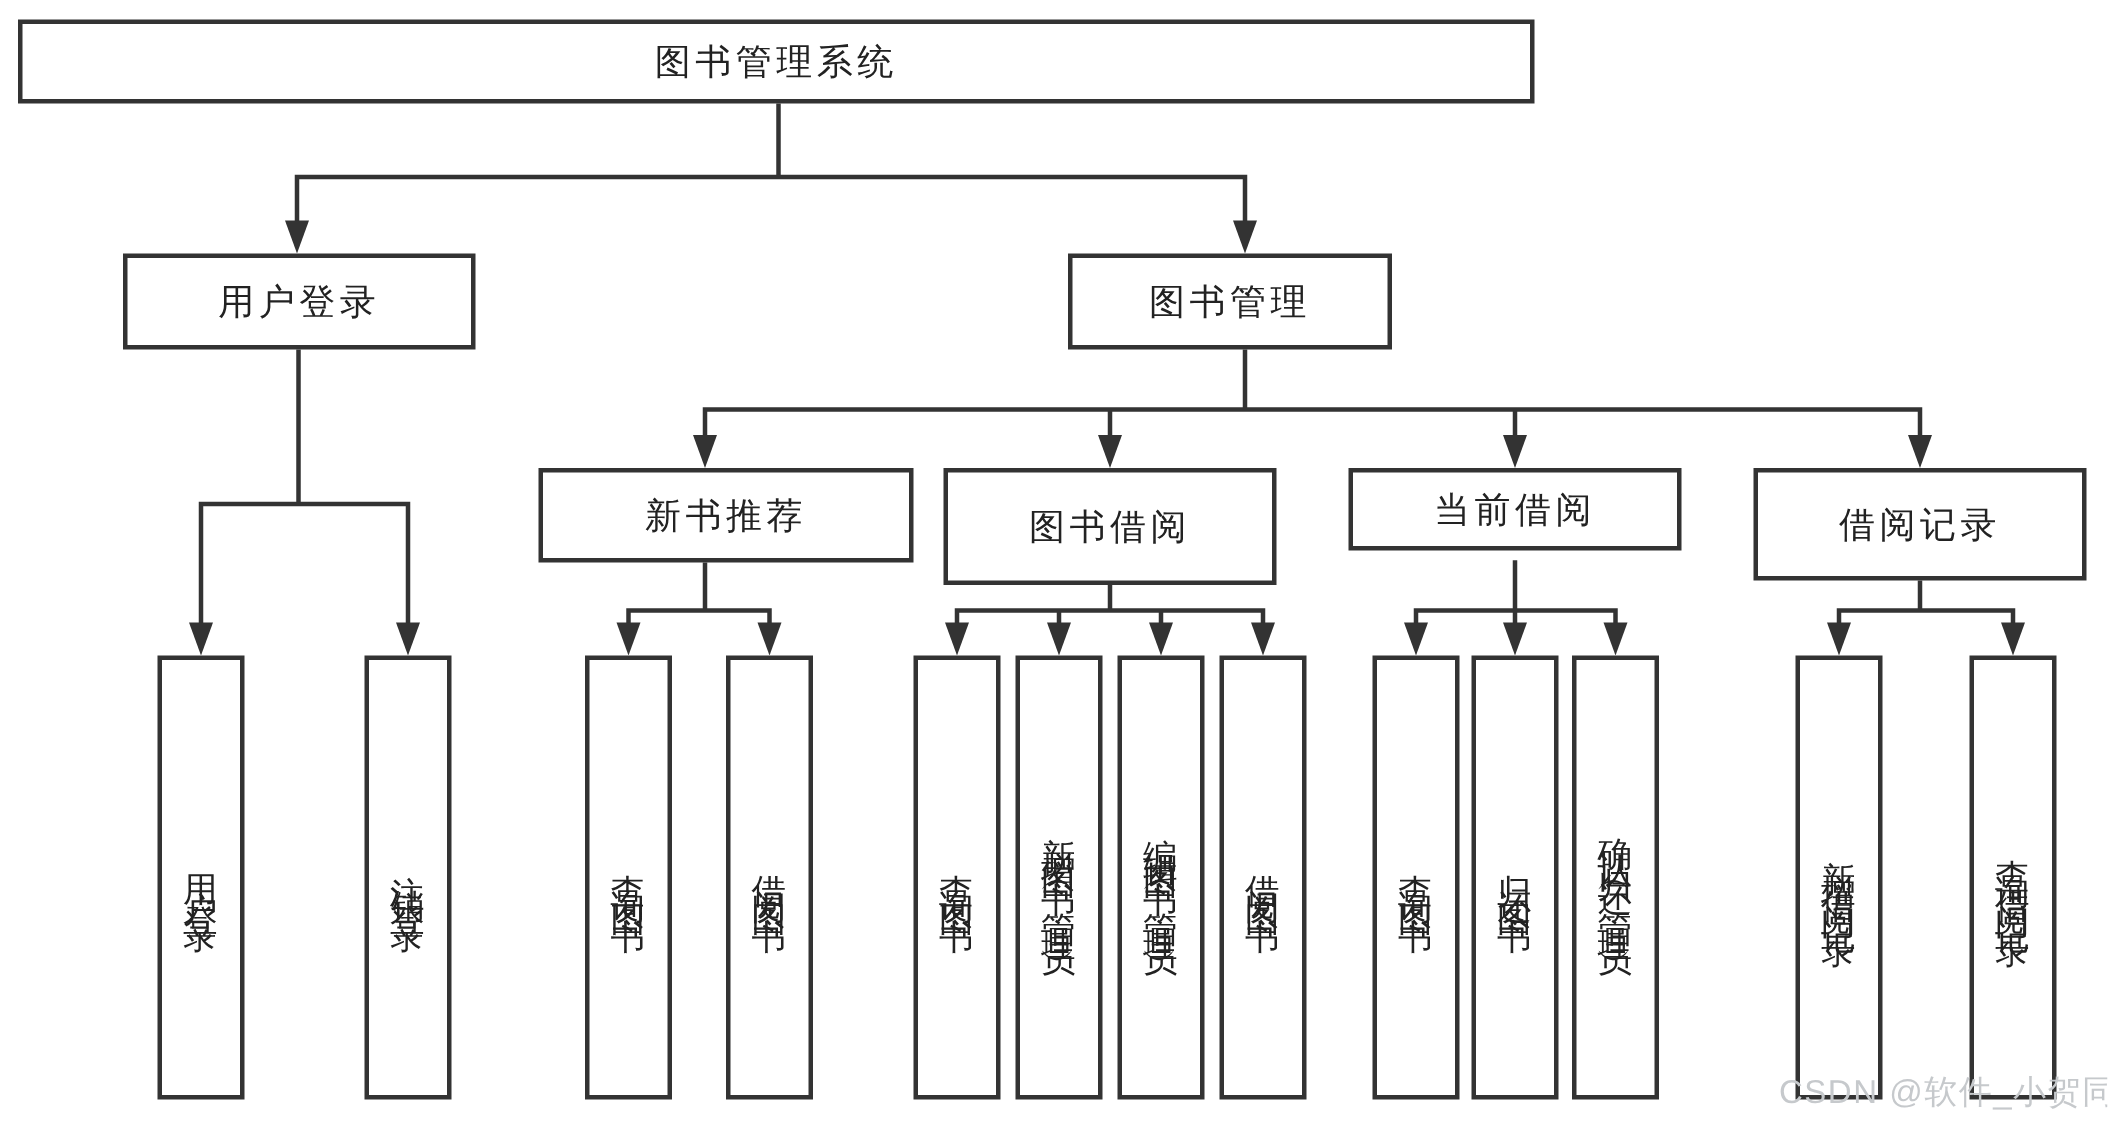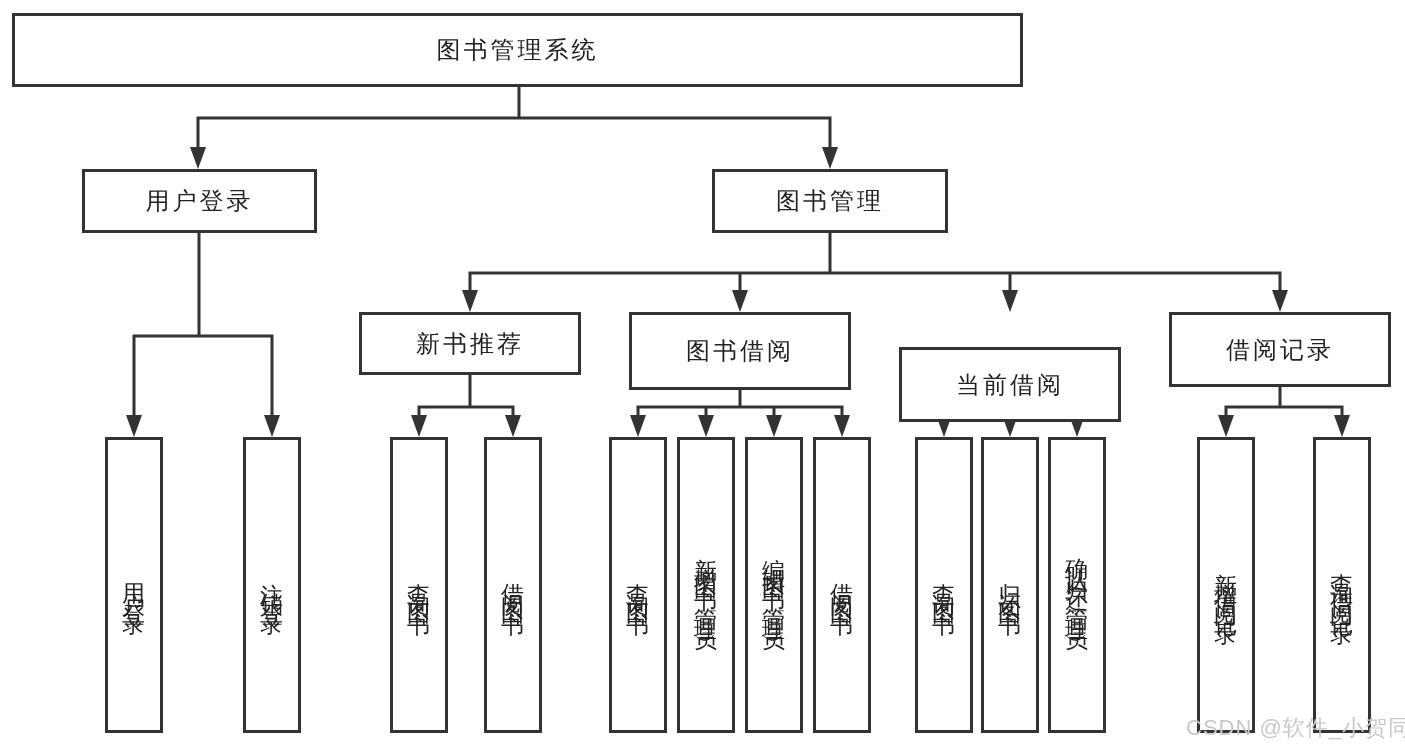--- a/index.html
+++ b/index.html
@@ -121,38 +121,38 @@
       <polygon points="1069,415 1085,415 1077,437"></polygon>
     </g>
 
     <g>
       <path d="M1280 375 V407 M1226 407 H1342 M1226 407 V416 M1342 407 V416"></path>
       <polygon points="1218,415 1234,415 1226,437"></polygon>
       <polygon points="1334,415 1350,415 1342,437"></polygon>
     </g>
   </svg>
 
-  <div class="node h" style="left:12px; top:13px; width:1011px; height:74px;">
+  <div class="node h" style="left:12px; top:13px; width:1011px; height:56px;">
     <span>图书管理系统</span>
   </div>
 
   <div class="node h" style="left:82px; top:169px; width:235px; height:64px;">
     <span>用户登录</span>
   </div>
-  <div class="node h" style="left:712px; top:169px; width:236px; height:64px;">
+  <div class="node h" style="left:712px; top:169px; width:216px; height:64px;">
     <span>图书管理</span>
   </div>
 
-  <div class="node h" style="left:359px; top:312px; width:222px; height:63px;">
+  <div class="node h" style="left:359px; top:312px; width:250px; height:63px;">
     <span>新书推荐</span>
   </div>
   <div class="node h" style="left:629px; top:312px; width:222px; height:78px;">
     <span>图书借阅</span>
   </div>
-  <div class="node h" style="left:899px; top:312px; width:222px; height:75px;margin-top:35px;">
+  <div class="node h" style="left:899px; top:312px; width:222px; height:55px;">
     <span>当前借阅</span>
   </div>
   <div class="node h" style="left:1169px; top:312px; width:222px; height:75px;">
     <span>借阅记录</span>
   </div>
 
   <div class="node v" style="left:105px; top:437px; width:58px; height:296px;">
     <span>用户登录</span>
   </div>
   <div class="node v" style="left:243px; top:437px; width:58px; height:296px;">

